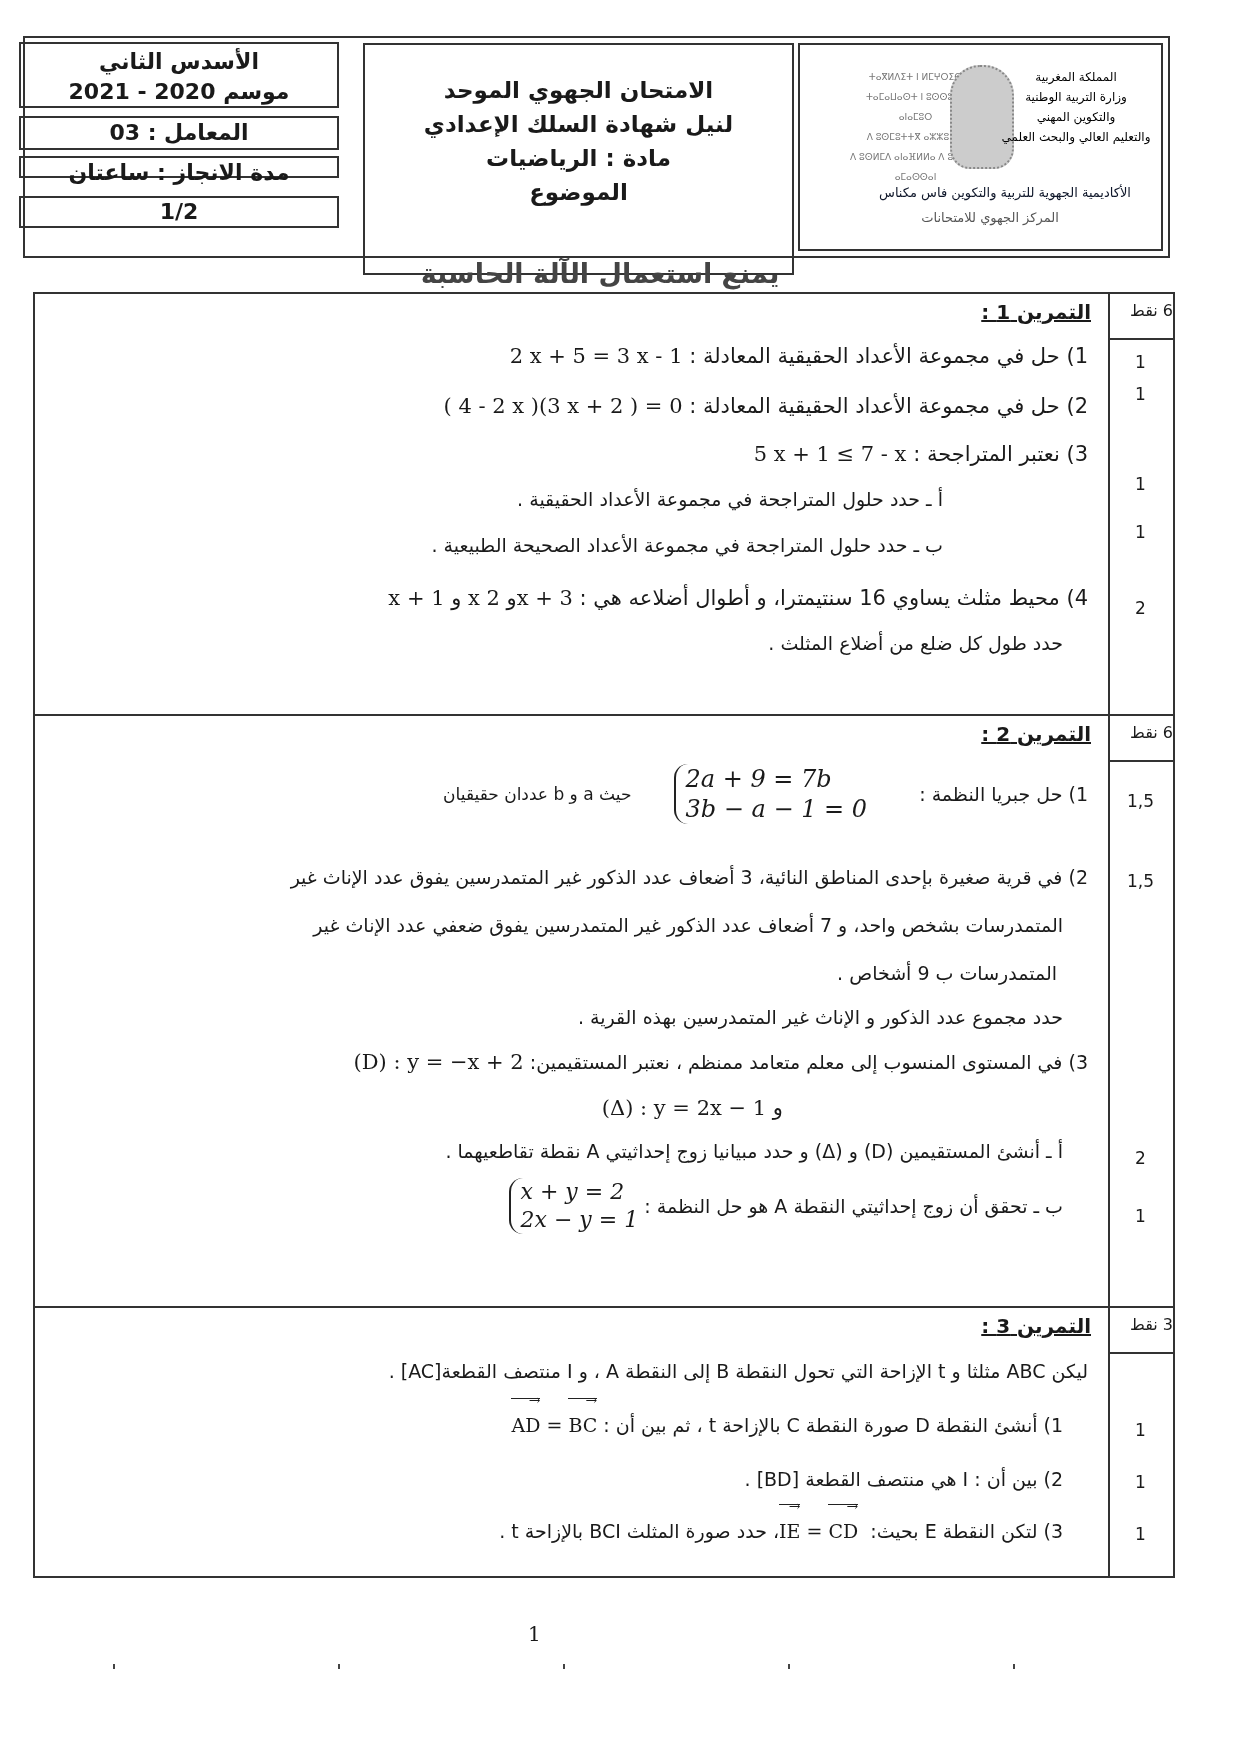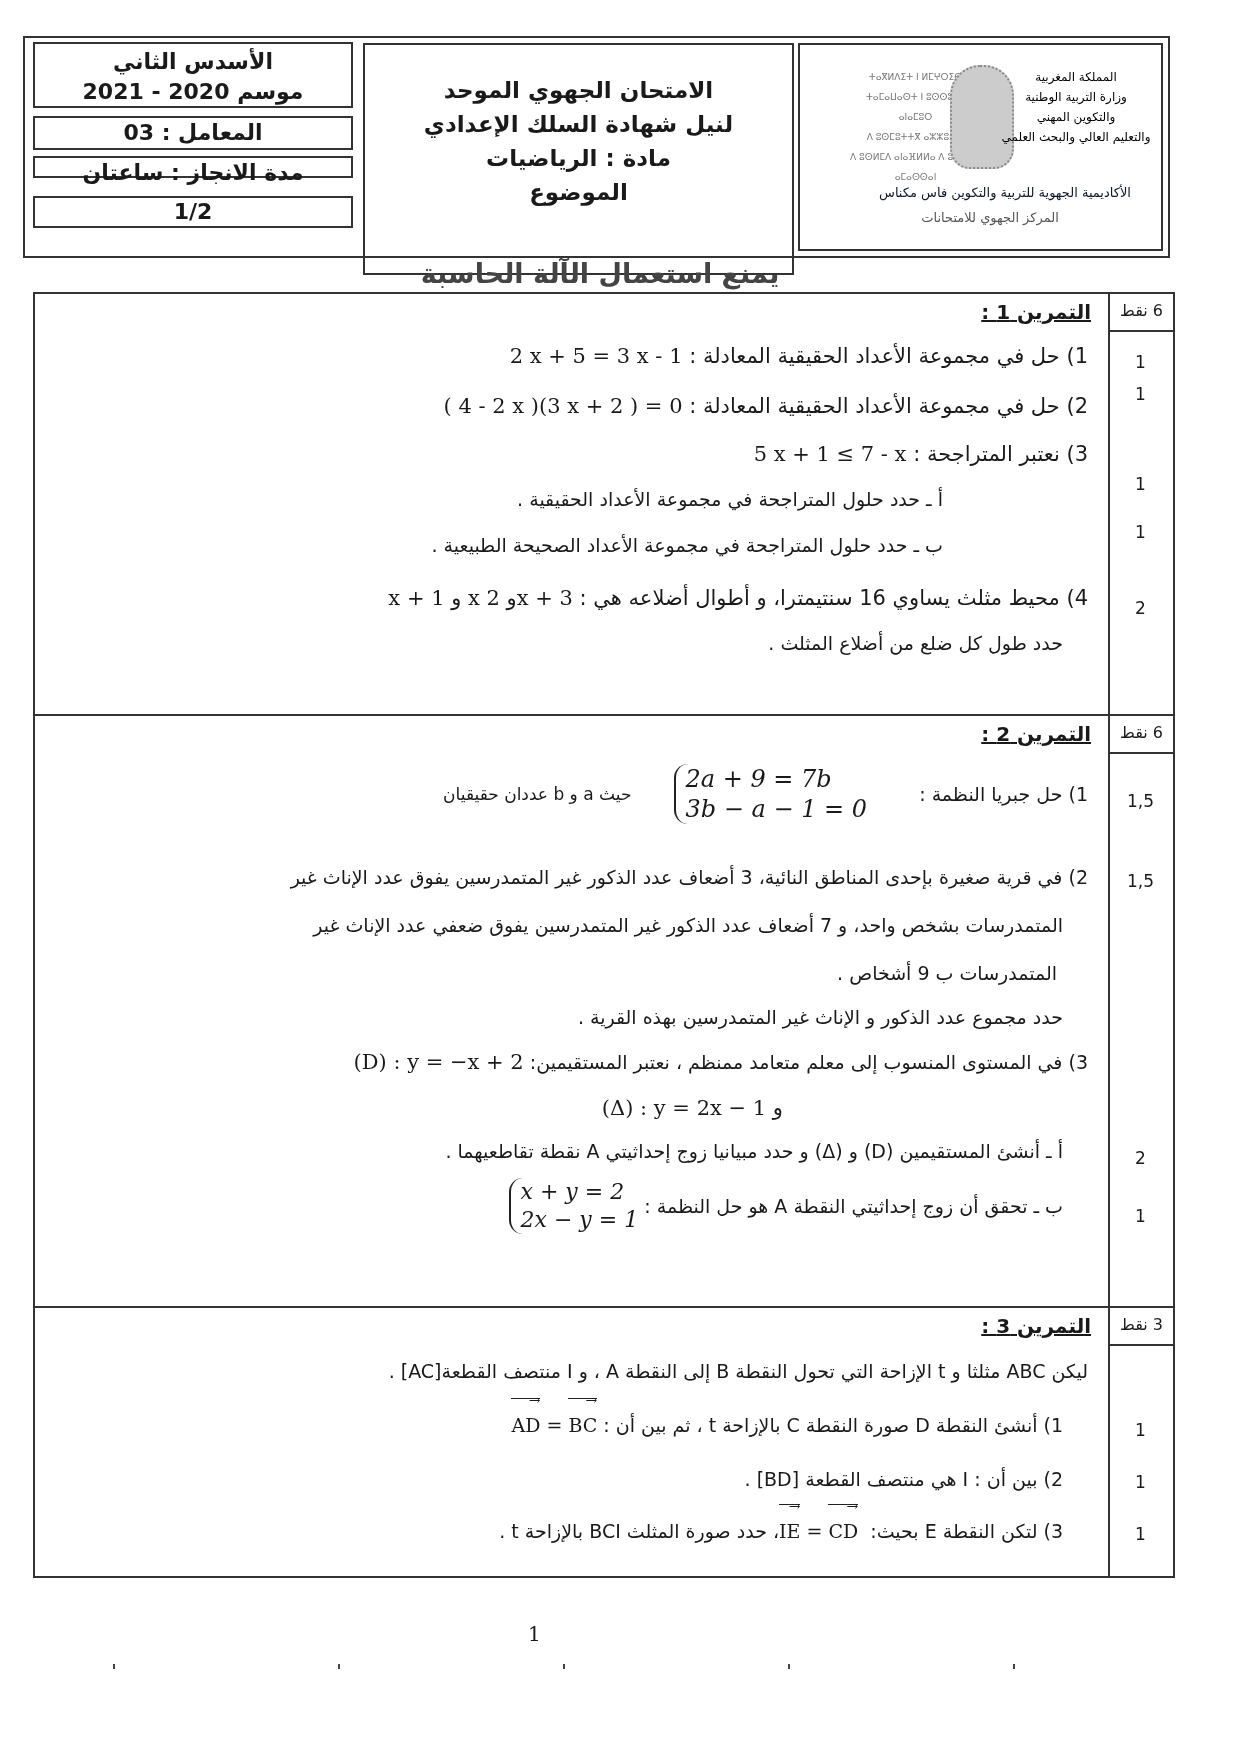--- a/index.html
+++ b/index.html
@@ -19,36 +19,36 @@
   .logo-text { font-size:11px; color:#777; line-height:20px; }
   .emblem { width:60px; height:100px; border-radius:30px 30px 20px 20px; background:#ccc; border:2px dotted #888; }
 
   .banner { left:350px; top:258px; width:500px; text-align:center; font-size:27px; font-weight:bold; color:#444; letter-spacing:1px; }
 
   
   .ex-table { left:33px; top:292px; width:1142px; border:2px solid #333; box-sizing:border-box; }
   .ex { position:relative; border-bottom:2px solid #333; }
   .ex:last-child { border-bottom:none; }
   .pts-col { position:absolute; right:0; top:0; bottom:0; width:65px; border-left:2px solid #333; box-sizing:border-box; }
-  .pts-head { height:38px; border-bottom:2px solid #333; box-sizing:border-box; text-align:center; font-size:16px; line-height:34px; }
+  .pts-head { height:46px; border-bottom:2px solid #333; box-sizing:border-box; font-size:16px; line-height:34px; }
   .ex-title { position:absolute; right:82px; top:6px; font-size:20px; font-weight:bold; text-decoration:underline; direction:rtl; }
   .line { position:absolute; right:85px; font-size:21px; white-space:nowrap; direction:rtl; }
   .pt { position:absolute; right:0; width:65px; text-align:center; font-size:17px; }
   .sys { display:inline-block; vertical-align:middle; border-left:2px solid #222; border-radius:14px 0 0 14px; padding-left:10px; line-height:30px; direction:ltr; font-family:"DejaVu Serif", serif; font-style:italic; }
   .vec { position:relative; display:inline-block; font-family:"DejaVu Serif", serif; }
   .vec::before { content:"→"; position:absolute; top:-16px; left:0; right:0; text-align:right; font-size:14px; border-top:1px solid #222; line-height:0; padding-top:1px; }
   .footer-num { left:600px; top:1478px; font-size:20px; font-family:"DejaVu Serif", serif; }
   .dot { position:absolute; top:1664px; width:2px; height:5px; background:#444; }
 </style>
 </head>
 <body>
 
 <div class="abs header-outer"></div>
 
-<div class="abs left-col" style="left:23px;top:36px;width:340px;height:222px;">
+<div class="abs left-col" style="left:9px;top:36px;width:340px;height:222px;">
   <div class="hbox" style="top:6px;height:66px;line-height:30px;padding-top:3px;">
     <div class="rtl">الأسدس الثاني</div>
     <div class="rtl">موسم 2020 - 2021</div>
   </div>
   <div class="hbox" style="top:80px;height:34px;line-height:30px;">
     <span class="rtl">المعامل : 03</span>
   </div>
   <div class="hbox" style="top:120px;height:22px;line-height:30px;">
     <span class="rtl">مدة الانجاز : ساعتان</span>
   </div>

